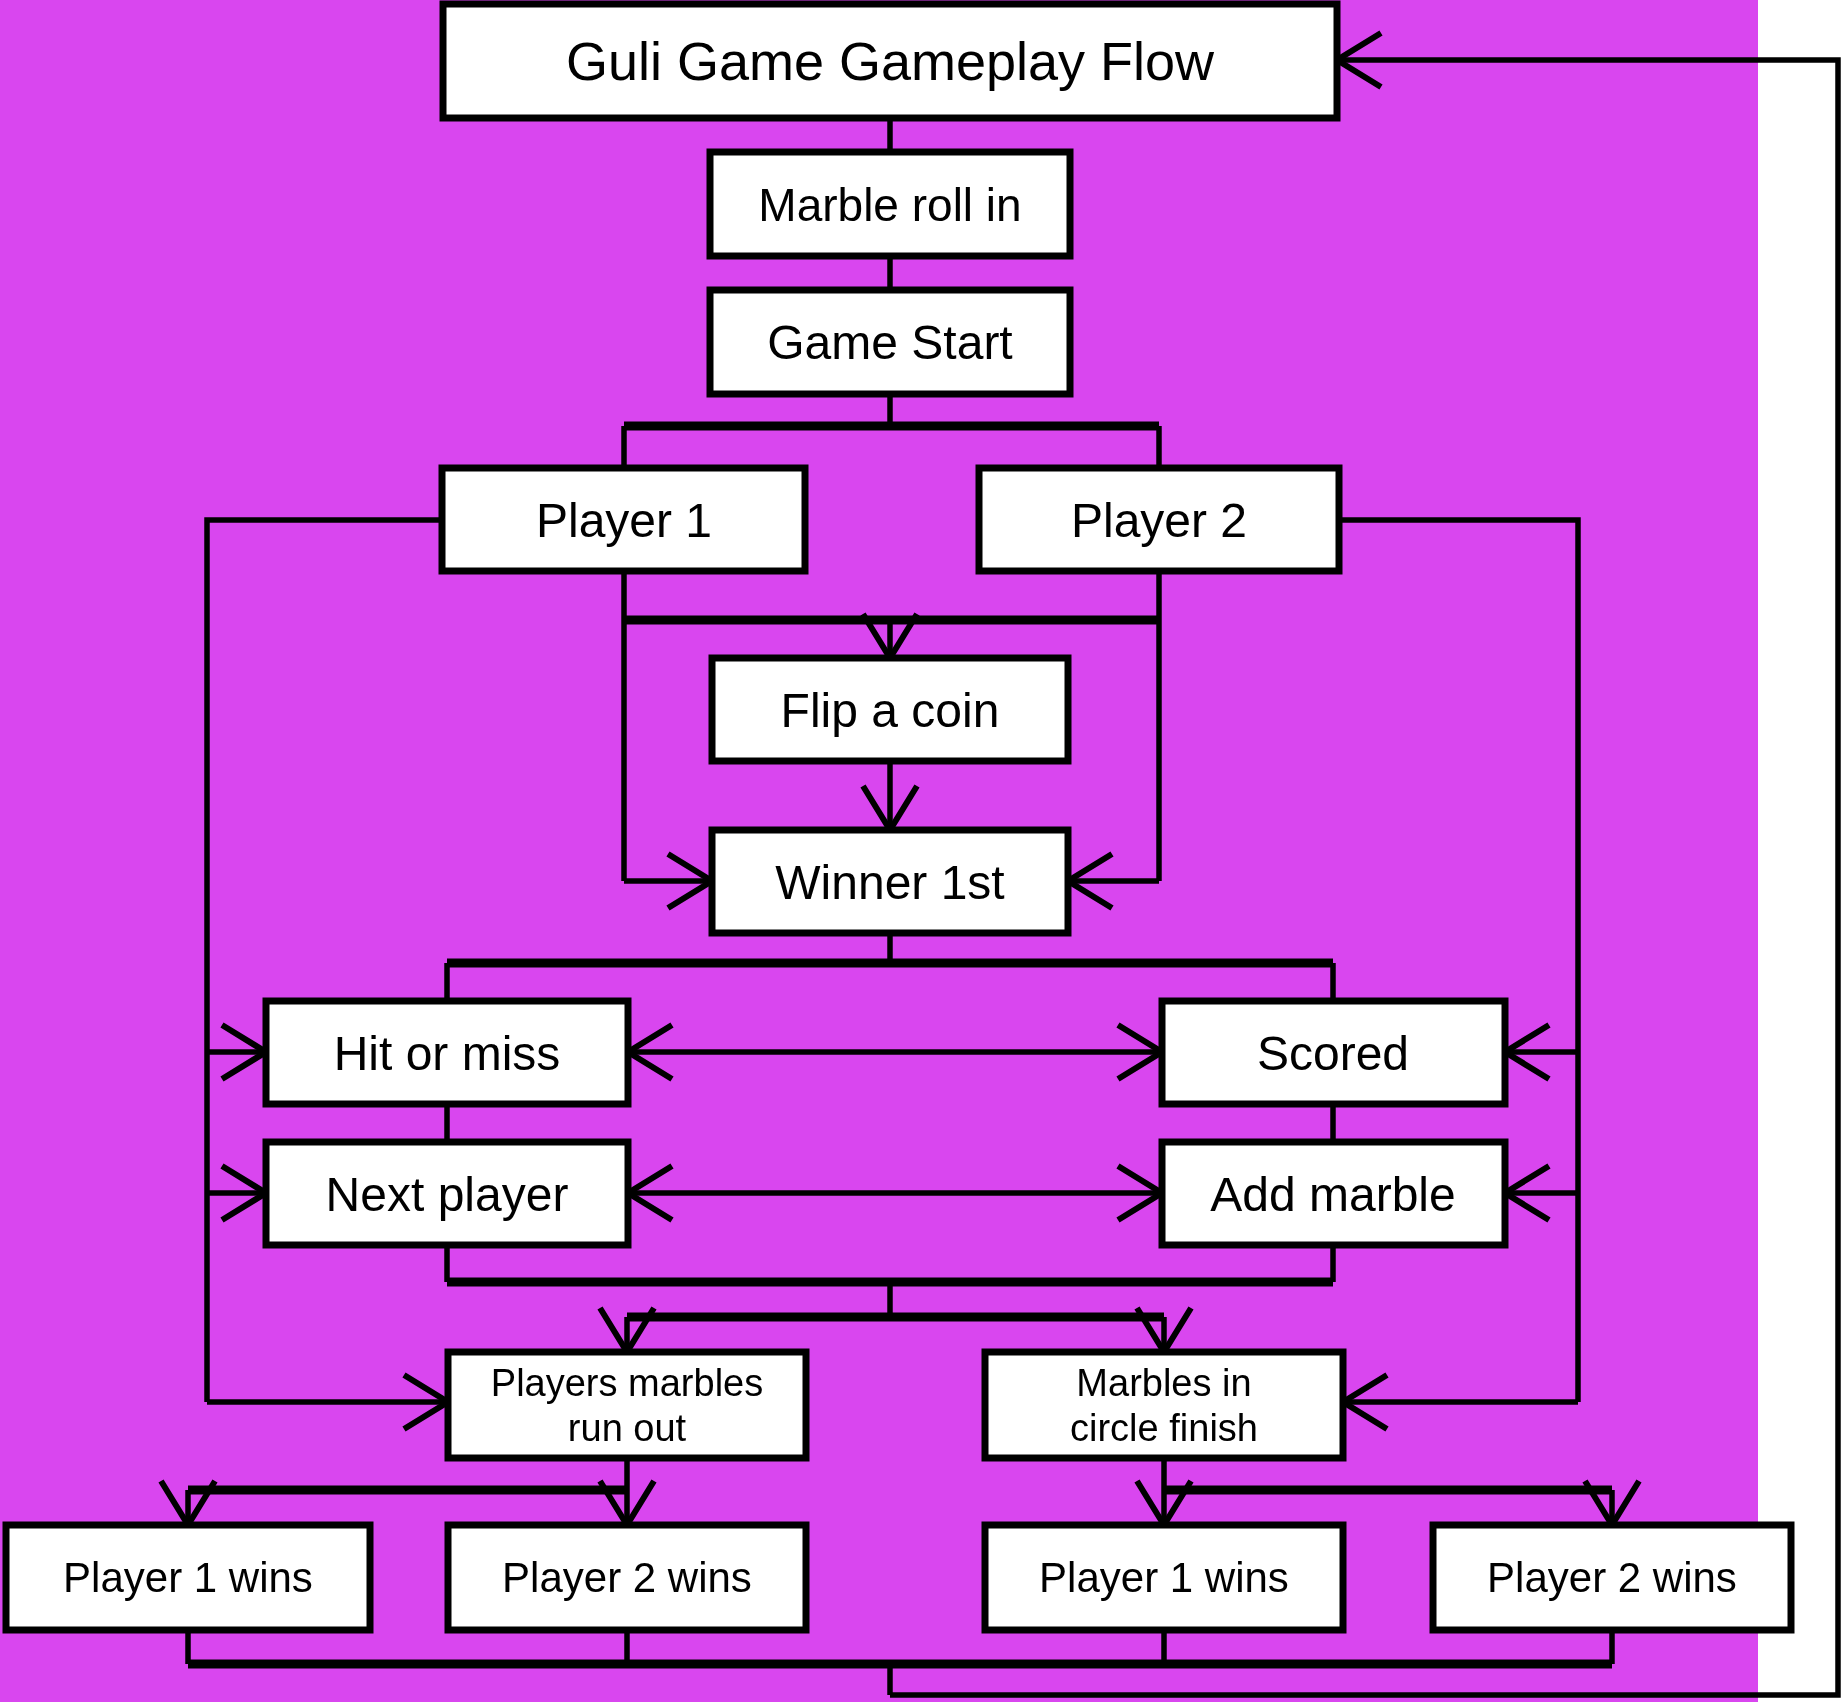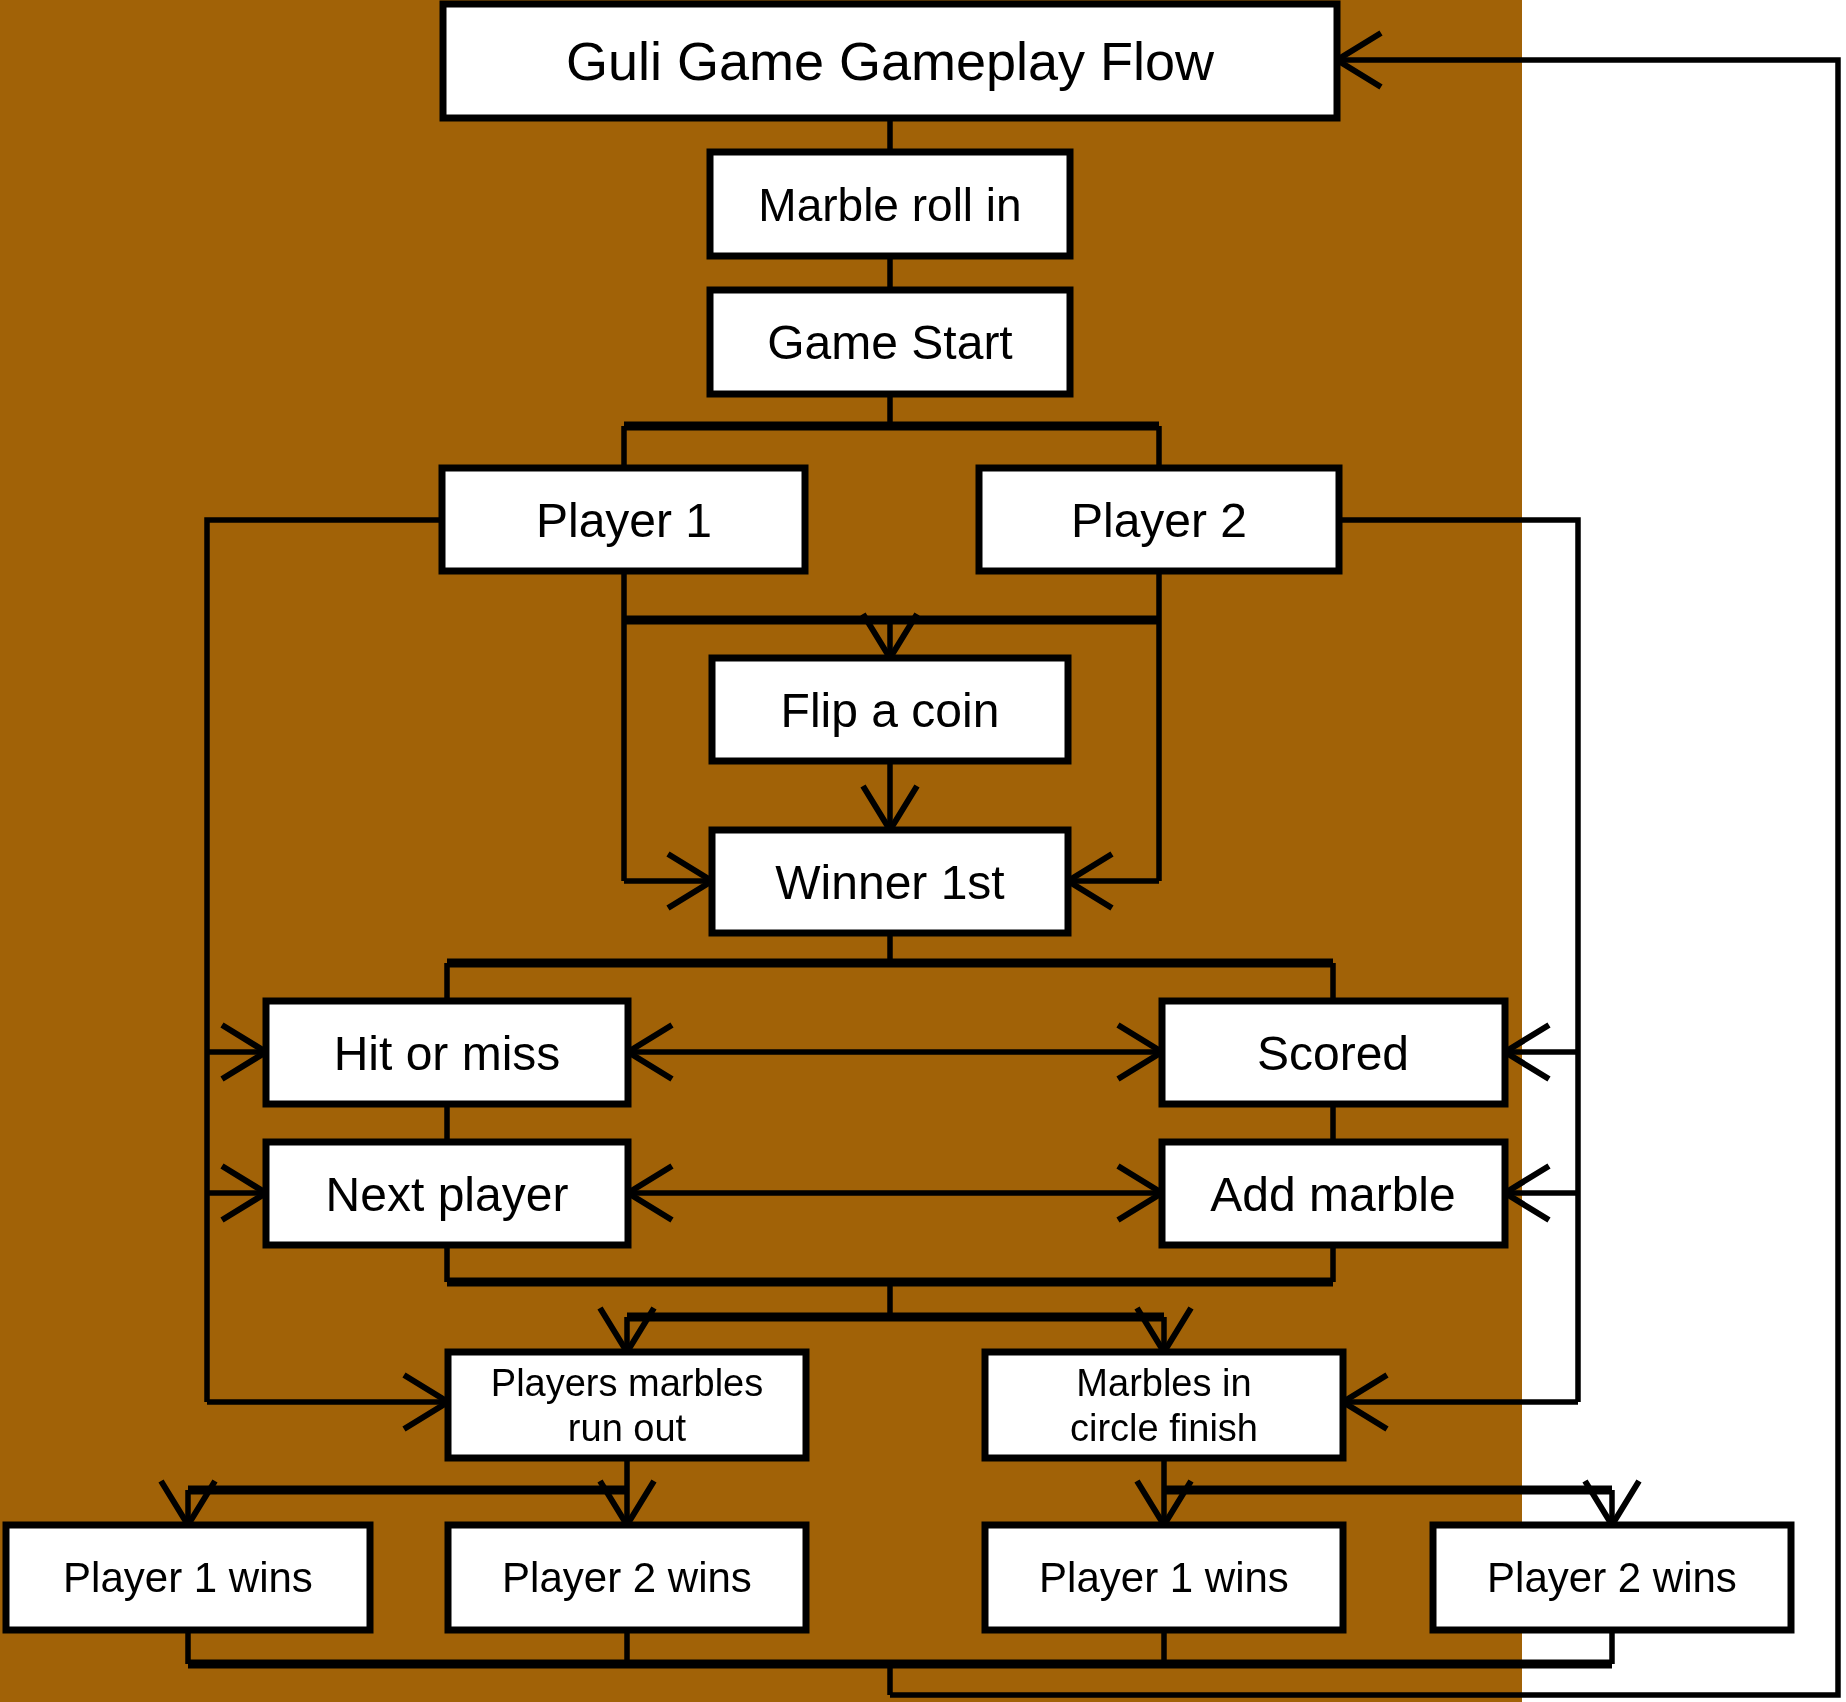--- a/index.html
+++ b/index.html
@@ -1,23 +1,23 @@
 <!DOCTYPE html>
 <html><head>
 <meta charset="utf-8">
 <style>
   html, body {
     margin: 0;
     padding: 0;
     background: #ffffff;
   }
   .stage {
-    width: 1522px;
+    width: 1758px;
     height: 1702px;
-    background: #a16207;
+    background: #d946ef;
     position: relative;
     text-decoration: underline;
   }
   svg { display: block; }
   .box {
     fill: #ffffff;
     stroke: #000000;
     stroke-width: 7;
   }
   .ln {

